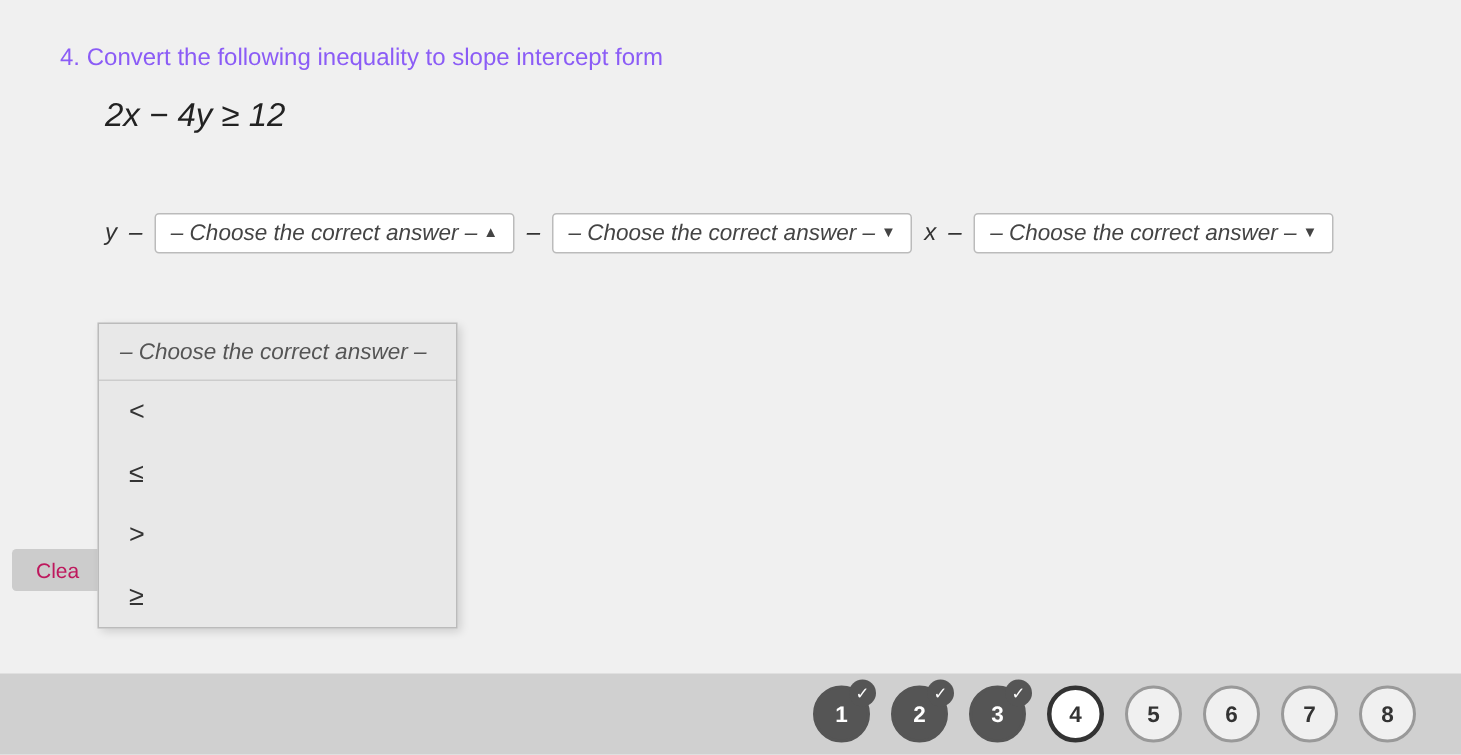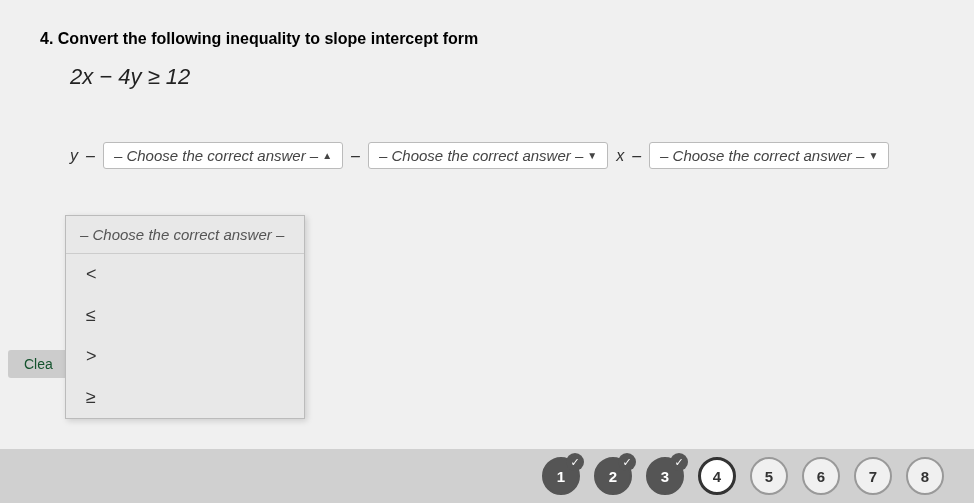--- a/index.html
+++ b/index.html
@@ -15,23 +15,22 @@
     .page-container {
       width: 974px;
       height: 503px;
       background: #f0f0f0;
       position: relative;
       padding: 30px 40px;
     }
 
     .question-number {
       font-size: 16px;
-      color: #000000;
+      color: #8b5cf6;
       margin-bottom: 16px;
-      font-weight: bold;
     }
 
     .inequality {
       font-size: 22px;
       font-style: italic;
       color: #222;
       margin-left: 30px;
       margin-bottom: 52px;
     }
 
@@ -92,28 +91,28 @@
       padding: 10px 20px;
       font-size: 18px;
       color: #333;
       cursor: pointer;
       background: #e8e8e8;
     }
 
     .clear-button {
       position: absolute;
       left: 8px;
-      top: 350px;
+      top: 366px;
       background: #ccc;
       border: none;
       padding: 6px 16px;
       font-size: 14px;
       cursor: pointer;
       border-radius: 3px;
-      color: #14532d;
+      color: #be185d;
     }
 
     .bottom-bar {
       position: absolute;
       bottom: 0;
       left: 0;
       right: 0;
       height: 54px;
       background: #d0d0d0;
       display: flex;

